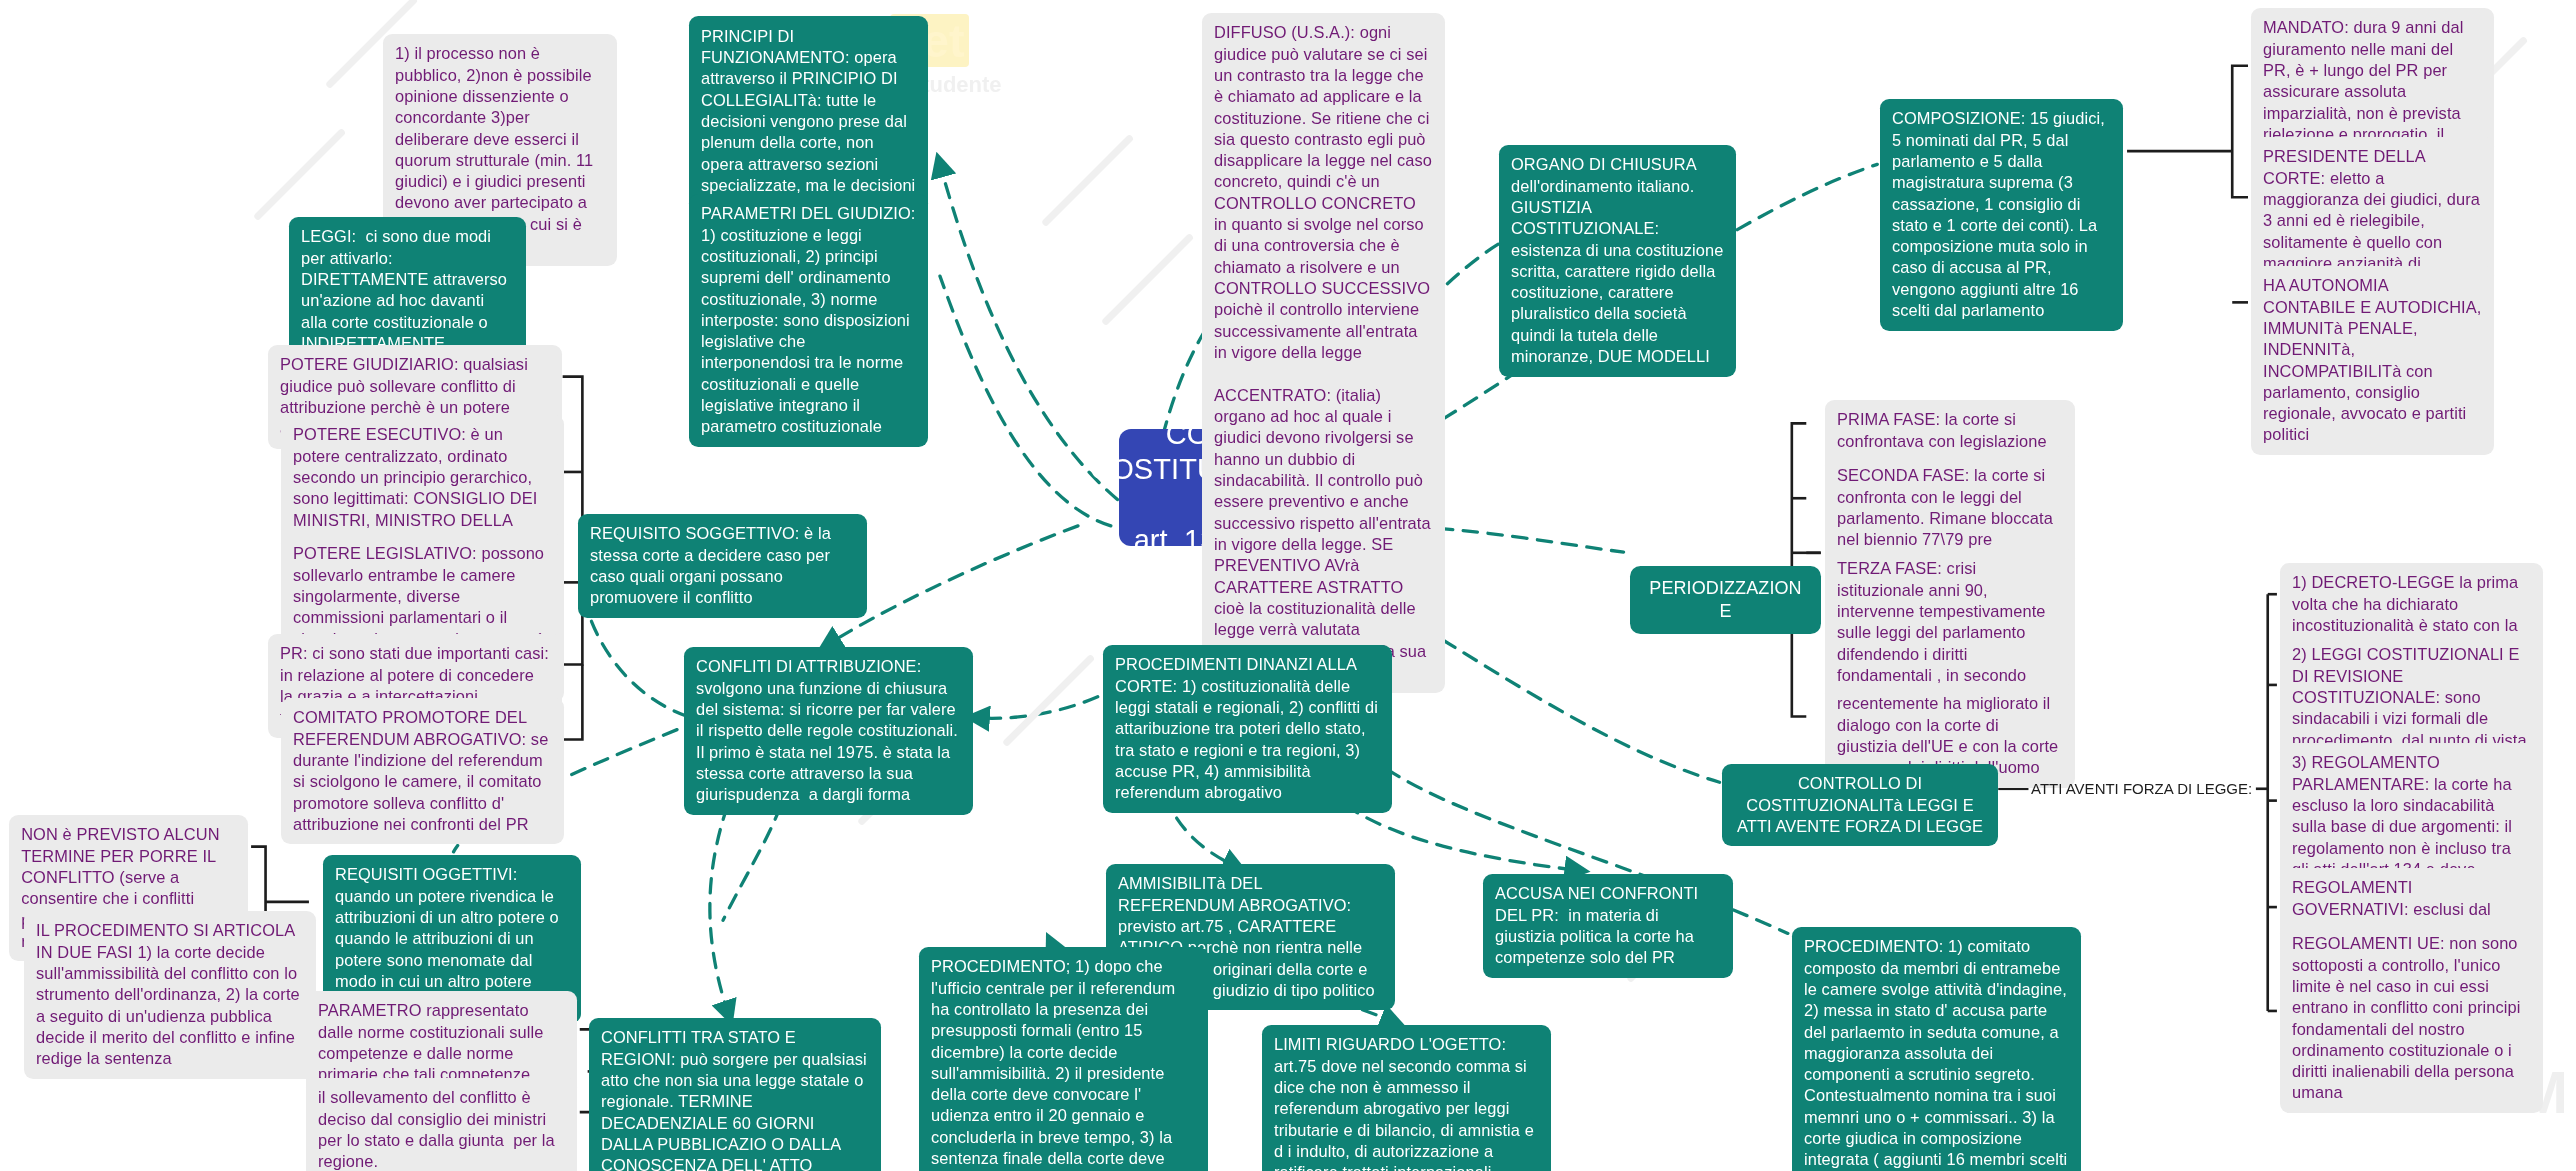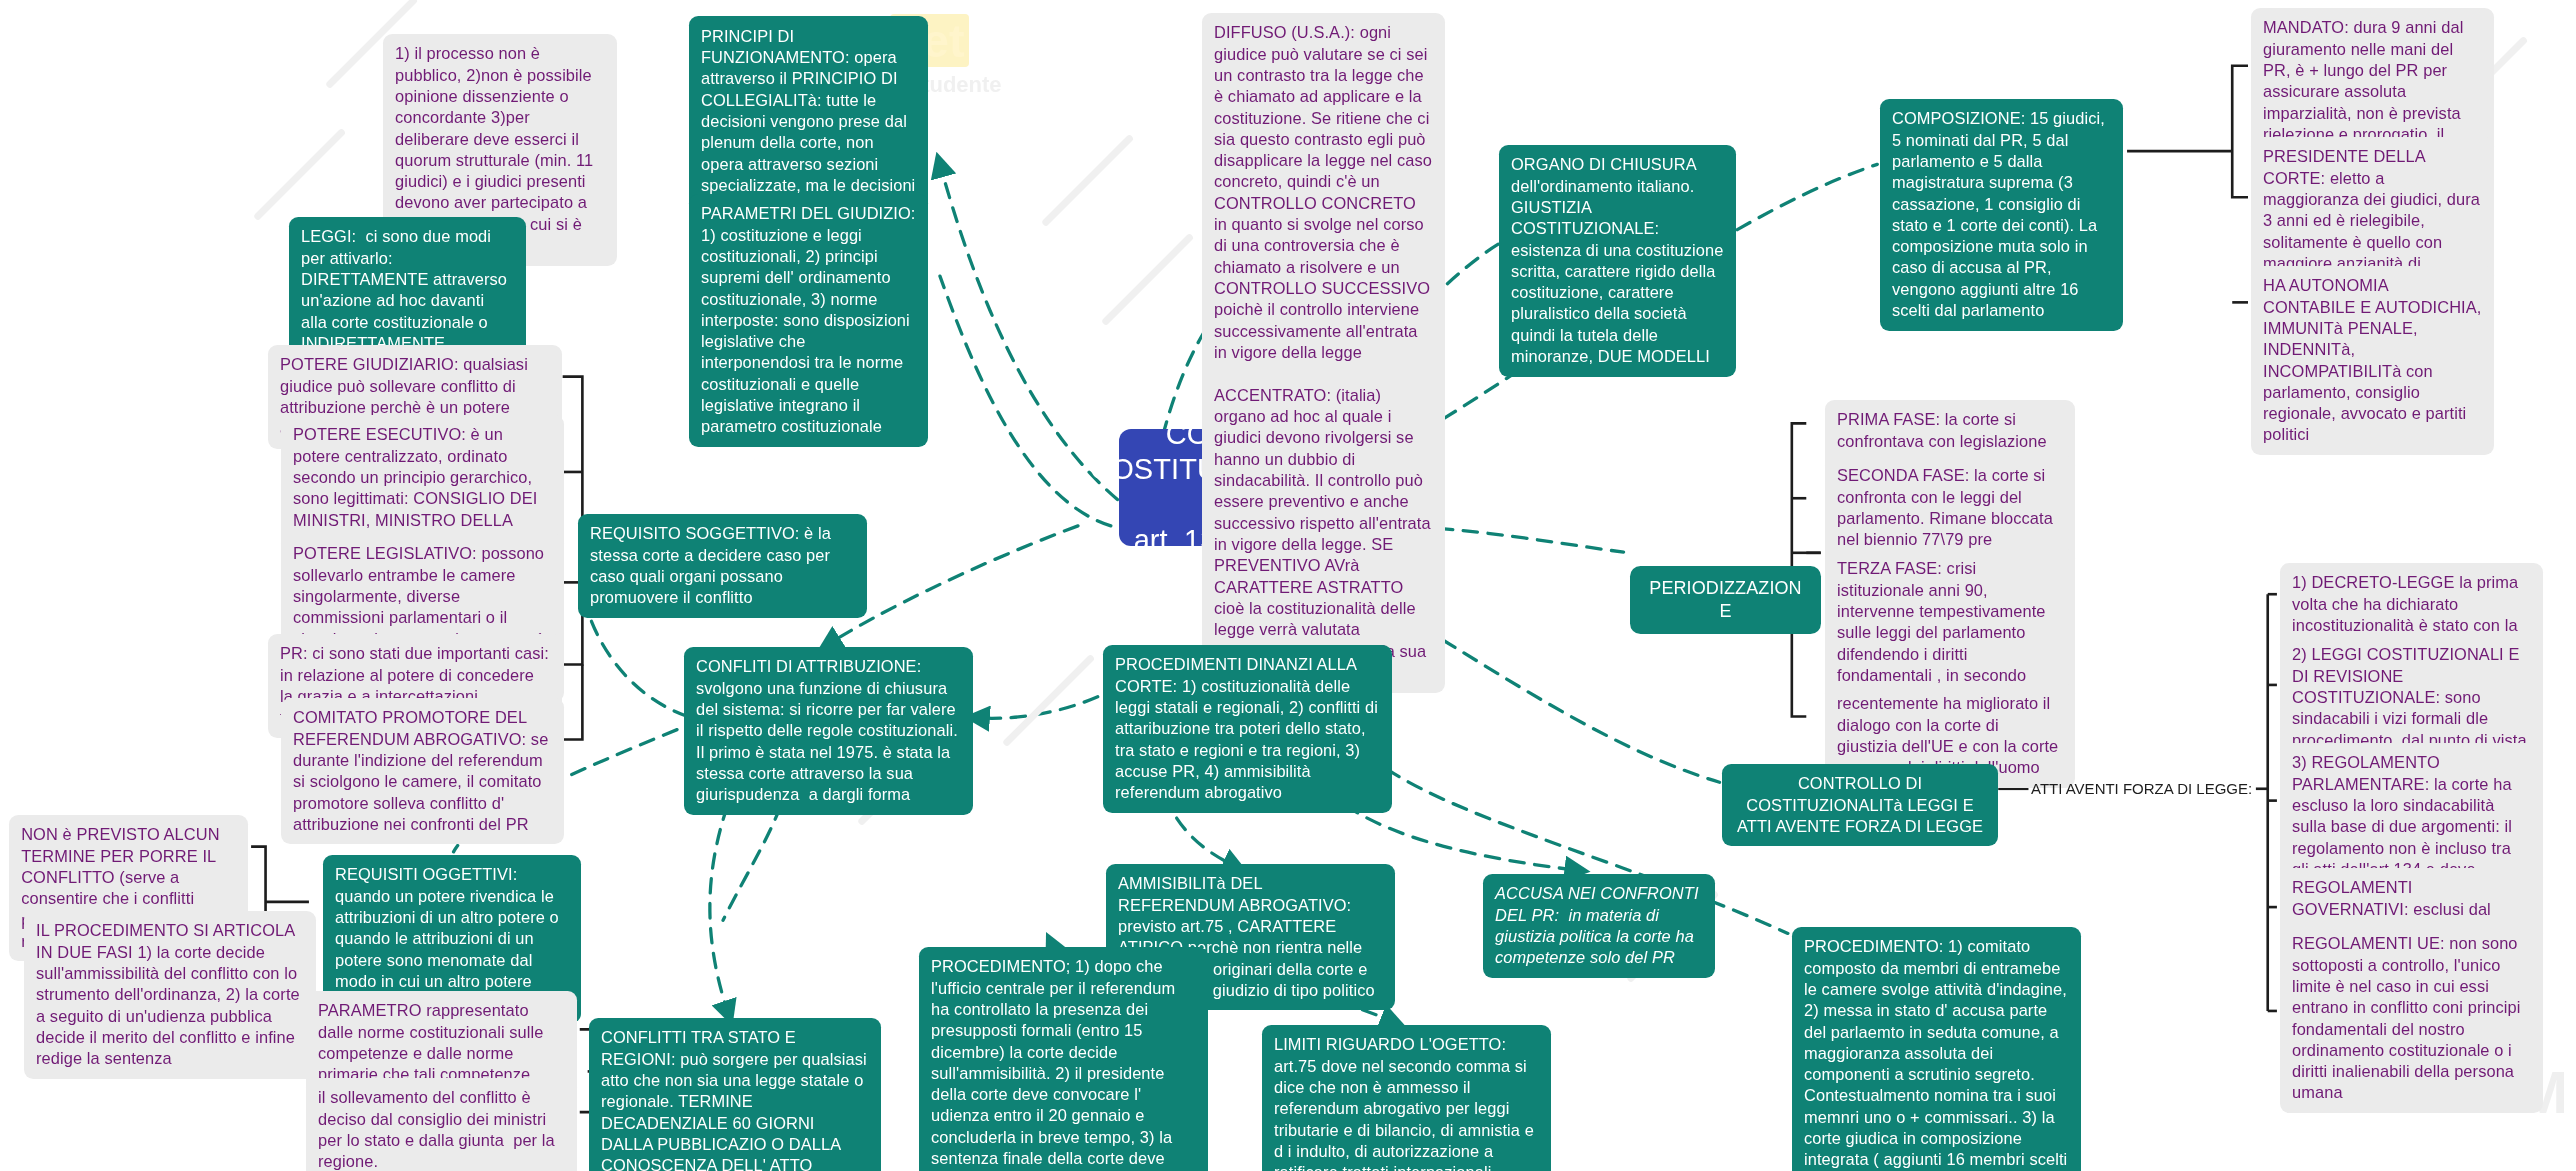--- a/index.html
+++ b/index.html
@@ -174,18 +174,18 @@
       <div class="node grey" style="left: 2280px; top: 924px; width: 263px; min-height: 113px;">REGOLAMENTI UE: non sono sottoposti a controllo, l'unico limite è nel caso in cui essi entrano in conflitto coni principi fondamentali del nostro ordinamento costituzionale o i diritti inalienabili della persona umana</div>
       <div class="node grey" style="left: 9.2px; top: 815px; width: 239px; min-height: 64px;">NON è PREVISTO ALCUN TERMINE PER PORRE IL CONFLITTO (serve a consentire che i conflitti possano essere risolti senza ricorrere alla corte</div>
       <div class="node grey" style="left: 24px; top: 911px; width: 292px; min-height: 109px;">IL PROCEDIMENTO SI ARTICOLA IN DUE FASI 1) la corte decide sull'ammissibilità del conflitto con lo strumento dell'ordinanza, 2) la corte a seguito di un'udienza pubblica decide il merito del conflitto e infine redige la sentenza</div>
       <div class="node teal" style="left: 323px; top: 855px; width: 258px; min-height: 95px;">REQUISITI OGGETTIVI: quando un potere rivendica le attribuzioni di un altro potere o quando le attribuzioni di un potere sono menomate dal modo in cui un altro potere esercita le proprie</div>
       <div class="node grey" style="left: 306px; top: 991px; width: 271px; min-height: 79px;">PARAMETRO rappresentato dalle norme costituzionali sulle competenze e dalle norme primarie che tali competenze svolgono e concretizzano</div>
       <div class="node grey" style="left: 306px; top: 1078px; width: 271px; min-height: 67px;">il sollevamento del conflitto è deciso dal consiglio dei ministri per lo stato e dalla giunta  per la regione.</div>
       <div class="node teal" style="left: 589px; top: 1018px; width: 292px; min-height: 117px;">CONFLITTI TRA STATO E REGIONI: può sorgere per qualsiasi atto che non sia una legge statale o regionale. TERMINE DECADENZIALE 60 GIORNI DALLA PUBBLICAZIO O DALLA CONOSCENZA DELL' ATTO</div>
       <div class="node teal" style="left: 1106px; top: 864px; width: 289px; min-height: 92px;">AMMISIBILITà DEL REFERENDUM ABROGATIVO: previsto art.75 , CARATTERE ATIPICO perchè non rientra nelle competenze originari della corte e l'avvicina un giudizio di tipo politico</div>
       <div class="node teal" style="left: 919px; top: 947px; width: 289px; min-height: 217px;">PROCEDIMENTO; 1) dopo che l'ufficio centrale per il referendum ha controllato la presenza dei presupposti formali (entro 15 dicembre) la corte decide sull'ammisibilità. 2) il presidente della corte deve convocare l' udienza entro il 20 gennaio e concluderla in breve tempo, 3) la sentenza finale della corte deve essre entro il 10 febbraio, 4) nel caso di ammissibilità il procedimento continuerà fino alle votazioni ( tra 15 aprile e 15 giugno, nel caso di inammissibilità il caso si interompe</div>
       <div class="node teal" style="left: 1262px; top: 1025px; width: 289px; min-height: 135px;">LIMITI RIGUARDO L'OGETTO: art.75 dove nel secondo comma si dice che non è ammesso il referendum abrogativo per leggi tributarie e di bilancio, di amnistia e d i indulto, di autorizzazione a ratificare trattati internazionali, OMOGENEITà DELLA RICHIESTA</div>
-      <div class="node teal" style="left: 1483px; top: 874px; width: 232px; min-height: 70px; font-style: italic;">ACCUSA NEI CONFRONTI DEL PR:  in materia di giustizia politica la corte ha competenze solo del PR</div>
+      <div class="node teal" style="left: 1483px; top: 874px; width: 250px; min-height: 70px;">ACCUSA NEI CONFRONTI DEL PR:  in materia di giustizia politica la corte ha competenze solo del PR</div>
       <div class="node teal" style="left: 1792px; top: 927px; width: 289px; min-height: 217px;">PROCEDIMENTO: 1) comitato composto da membri di entramebe le camere svolge attività d'indagine, 2) messa in stato d' accusa parte del parlaemto in seduta comune, a maggioranza assoluta dei componenti a scrutinio segreto. Contestualmento nomina tra i suoi memnri uno o + commissari.. 3) la corte giudica in composizione integrata ( aggiunti 16 membri scelti dal parlamento) , prima fase di istruzione, dibattimento e decisione in camere di consiglio</div>
     </div>
 
 </div>
 
 
 </body></html>

